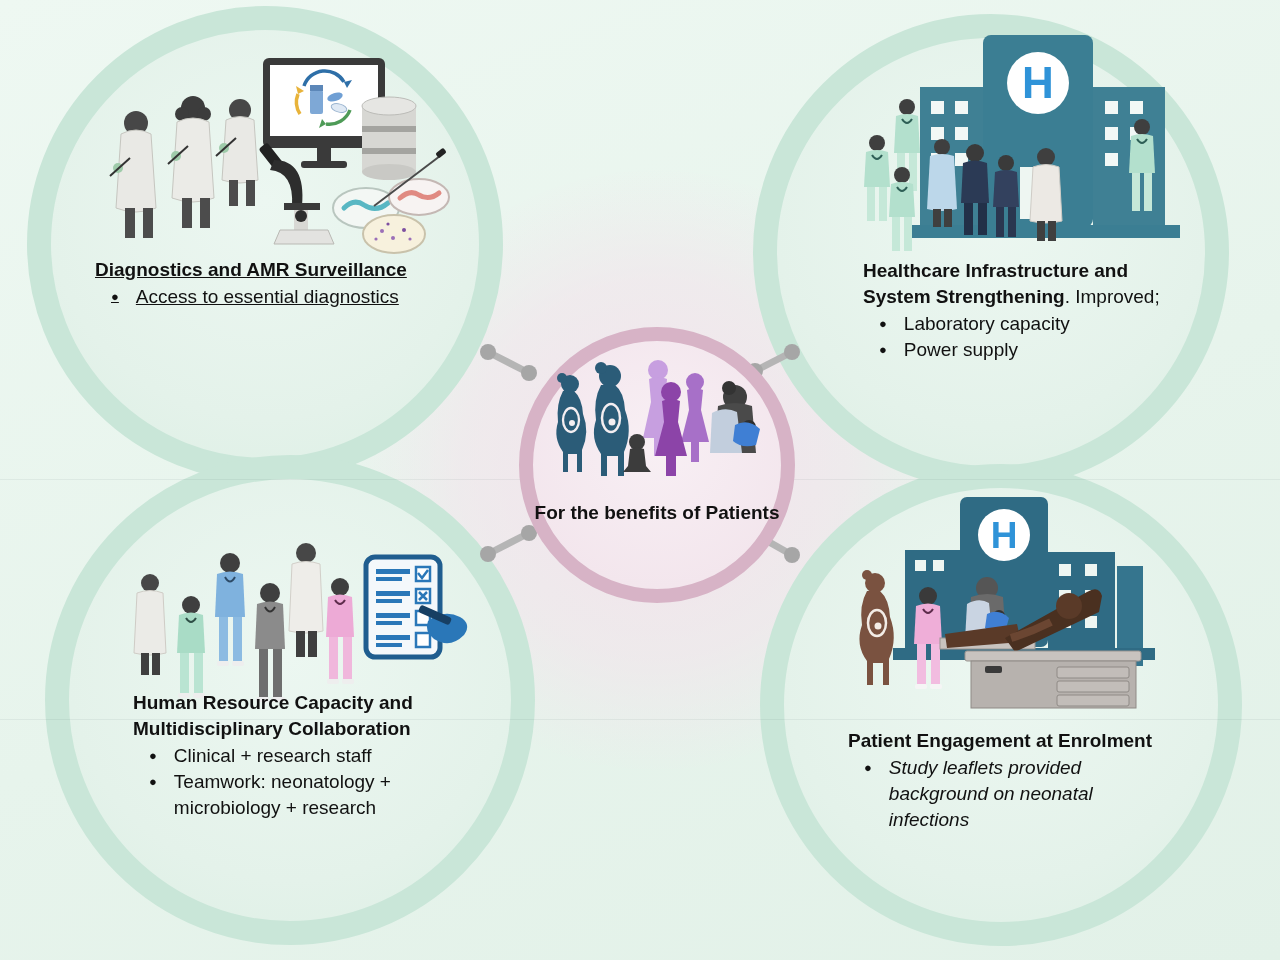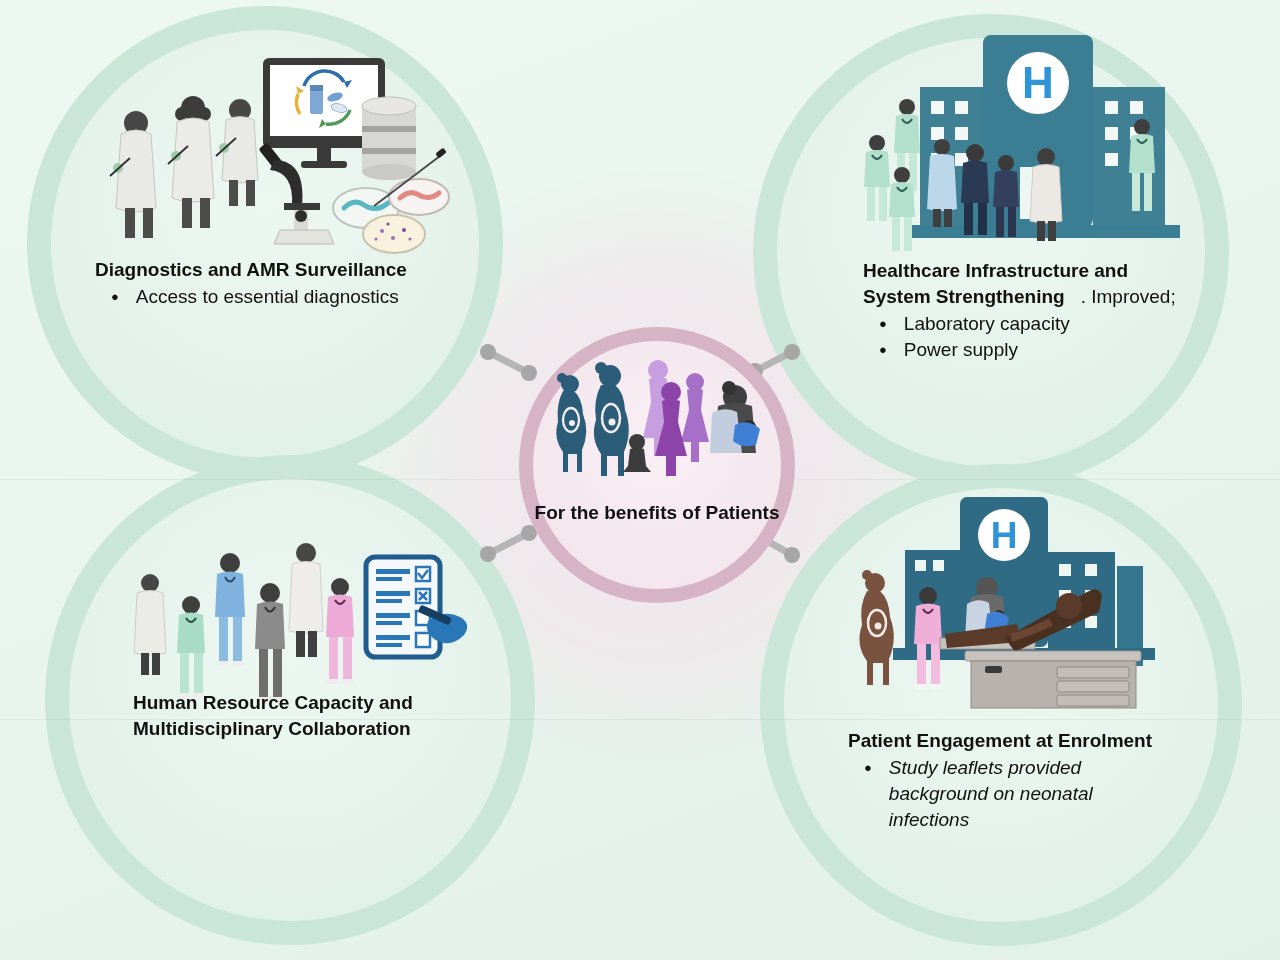--- a/index.html
+++ b/index.html
@@ -27,25 +27,25 @@
     background:radial-gradient(circle at 50% 42%,#f8eff4 0%,#f3e6ed 75%,#efdfe8 100%);
   }
   .scene{position:absolute;}
   #scene-tl{left:88px;top:48px;}
   #scene-tr{left:850px;top:25px;}
   #scene-bl{left:118px;top:505px;}
   #scene-br{left:845px;top:488px;}
   #scene-center{left:540px;top:352px;}
   .node-text{position:absolute;}
   .node-text h3{margin:0;font-size:19px;line-height:26px;font-weight:bold;}
-  .node-text h3 .plain{font-weight:normal;margin-left:16px;}
+  .node-text h3 .plain{font-weight:normal;}
   .node-text ul{list-style:none;margin:1px 0 0;padding:0 0 0 16px;}
   .node-text li{display:flex;font-size:19px;line-height:26px;}
   .node-text li::before{content:"\25CF";font-size:13px;line-height:26px;margin-right:17px;}
-  #text-tl{left:95px;top:257px;width:352px;}
+  #text-tl{left:95px;top:257px;width:352px;text-decoration:underline;}
   #text-tr{left:863px;top:258px;width:324px;}
   #text-bl{left:133px;top:690px;width:322px;}
   #text-br{left:848px;top:728px;width:352px;}
   .w250{max-width:250px;font-style:italic;}
   #text-center{
     position:absolute;left:532px;top:500px;width:250px;text-align:center;
     font-size:19px;line-height:26px;font-weight:bold;
   }
   svg{display:block;}
 </style>
@@ -455,20 +455,28 @@
         <span>Laboratory capacity</span>
       </li>
     <li>
         <span>Power supply</span>
       </li>
   </ul>
 </div>
 
 <div class="node-text" id="text-bl">
   <h3><span>Human Resource Capacity and Multidisciplinary Collaboration</span><span class="plain"></span></h3>
+  <ul>
+    <li>
+        <span>Clinical + research staff</span>
+      </li>
+    <li>
+        <span>Teamwork: neonatology + microbiology + research</span>
+      </li>
+  </ul>
 </div>
 
 <div class="node-text" id="text-br">
   <h3><span>Patient Engagement at Enrolment</span><span class="plain"></span></h3>
   <ul>
     <li>
         <span class="w250">Study leaflets provided background on neonatal infections</span>
       </li>
   </ul>
 </div>

